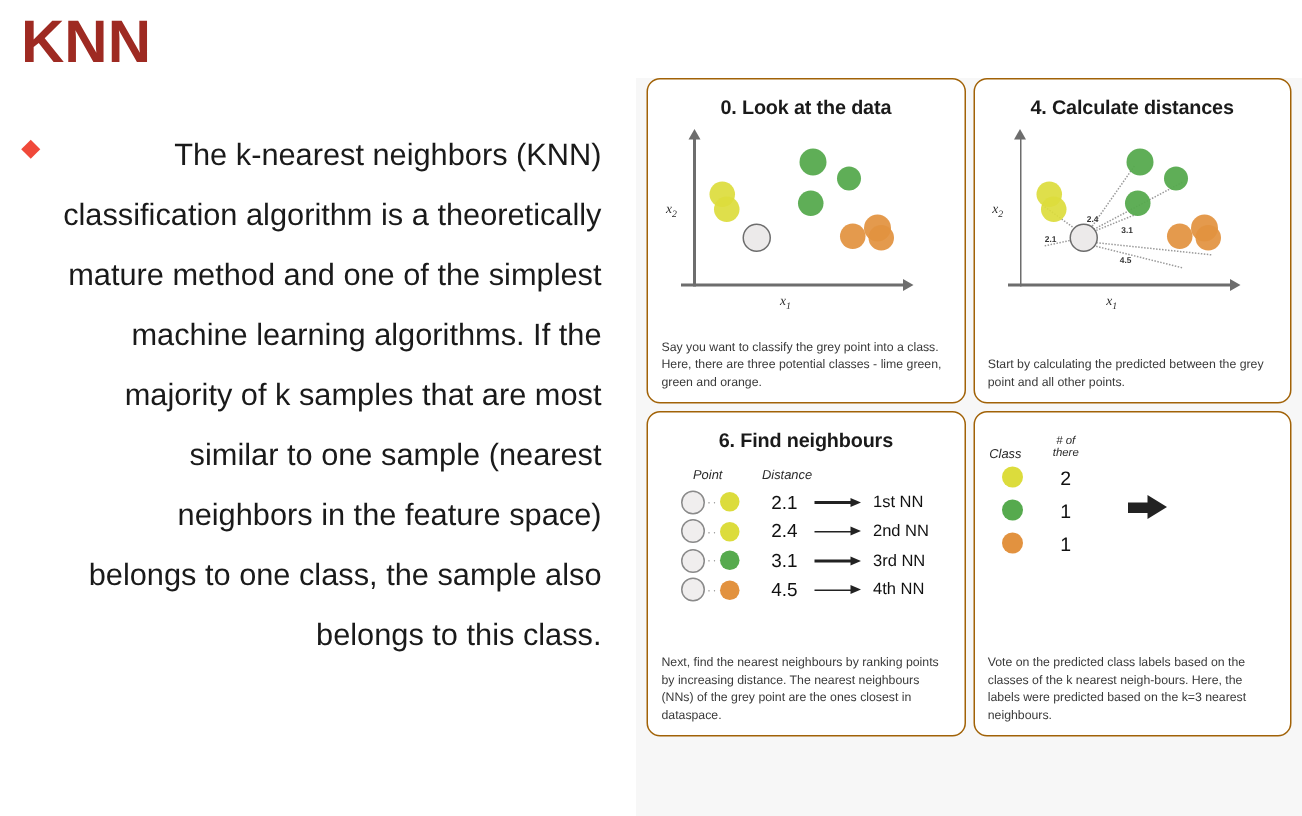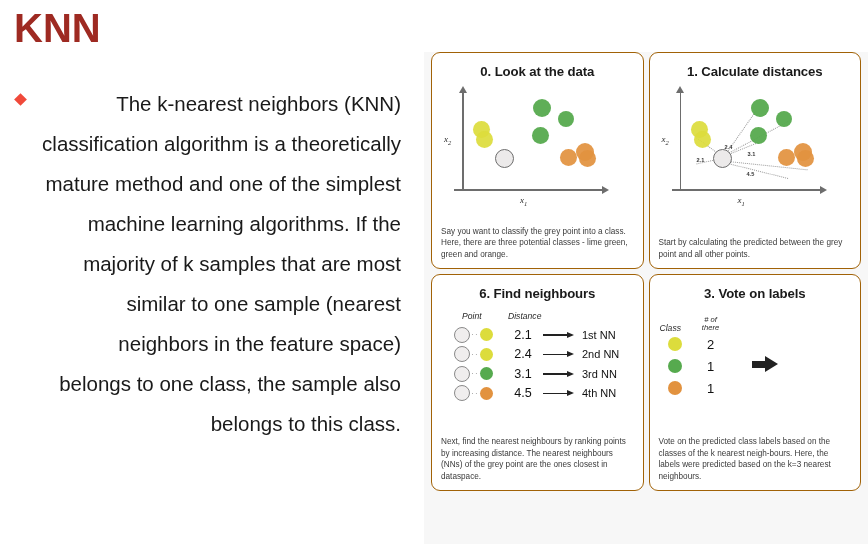--- a/index.html
+++ b/index.html
@@ -234,21 +234,21 @@
           <div class="pt orange" style="left:128px;top:70px;width:17px;height:17px;"></div>
           <div class="pt orange" style="left:144px;top:64px;width:18px;height:18px;"></div>
           <div class="pt orange" style="left:147px;top:71px;width:17px;height:17px;"></div>
           <div class="pt grey" style="left:63px;top:70px;width:17px;height:17px;"></div>
         </div>
       </div>
       <div class="panel-caption">Say you want to classify the grey point into a class. Here, there are three potential classes - lime green, green and orange.</div>
     </div>
 
     <div class="panel">
-      <div class="panel-title">1. Calculate distances</div>
+      <div class="panel-title">4. Calculate distances</div>
       <div class="panel-body">
         <div class="scatter">
           <div class="axis-y"></div>
           <div class="axis-x"></div>
           <div class="axlabel lbl-y"><span>x</span><sub>2</sub></div>
           <div class="axlabel lbl-x"><span>x</span><sub>1</sub></div>
 
           <div class="dline" style="left:72px;top:78px;width:34px;transform:rotate(-144deg);"></div>
           <div class="dline" style="left:72px;top:80px;width:26px;transform:rotate(168deg);"></div>
           <div class="dline" style="left:76px;top:76px;width:34px;transform:rotate(-22deg);"></div>
@@ -320,21 +320,20 @@
             <div class="nn-arrow"></div>
             <div class="nn-label">4th NN</div>
           </div>
 
         </div>
       </div>
       <div class="panel-caption">Next, find the nearest neighbours by ranking points by increasing distance. The nearest neighbours (NNs) of the grey point are the ones closest in dataspace.</div>
     </div>
 
     <div class="panel">
-      <div class="panel-title">3. Vote on labels</div>
       <div class="panel-body">
         <div class="vote-wrap">
 
           <div class="vote-left">
             <div class="vote-head">
               <div class="vh-class">Class</div>
               <div class="vh-votes">
                 <div># of</div>
                 <div>there</div>
               </div>

